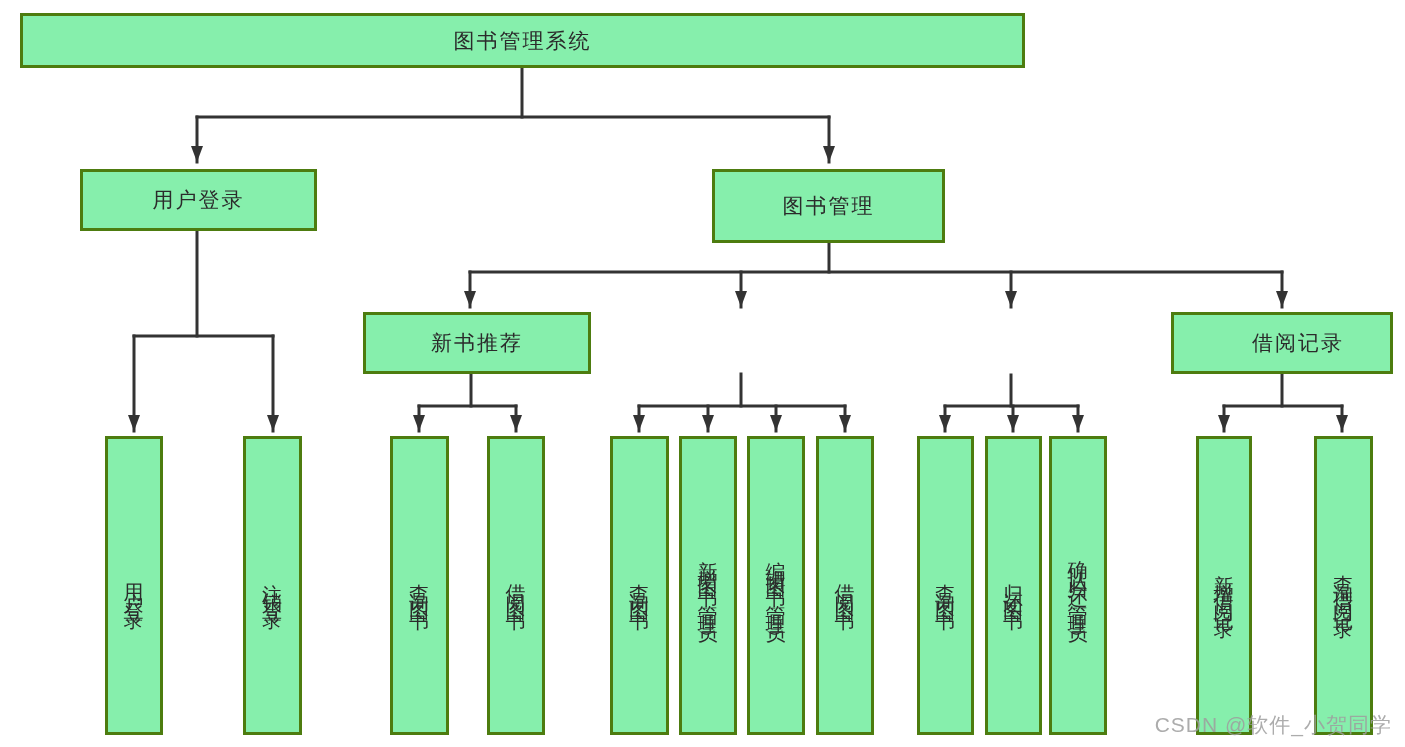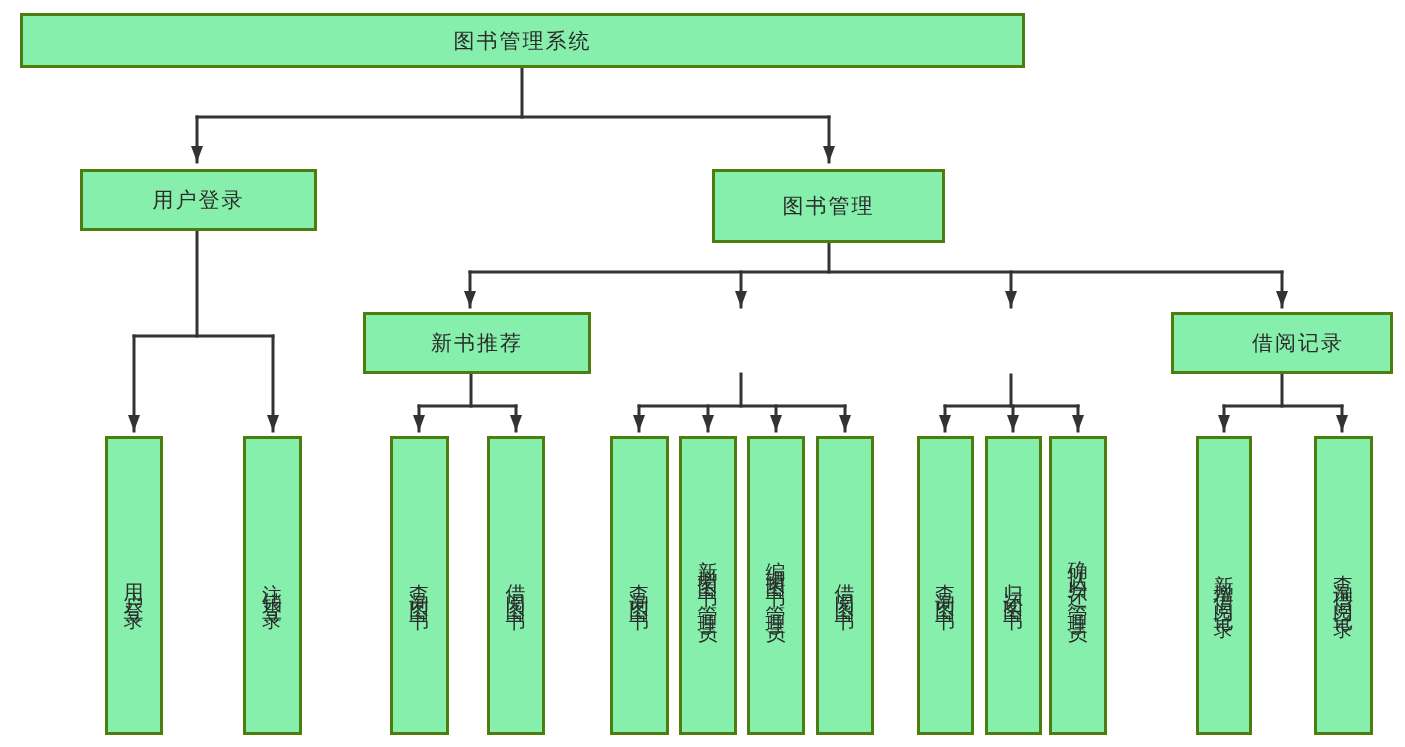--- a/index.html
+++ b/index.html
@@ -194,14 +194,15 @@
   <div class="box v" id="n-leaf-10">
     <span class="lbl">确认归还（管理员）</span>
   </div>
   <div class="box v" id="n-leaf-11">
     <span class="lbl">新增借阅记录</span>
   </div>
   <div class="box v" id="n-leaf-12">
     <span class="lbl">查询借阅记录</span>
   </div>
 
+  <div id="watermark">CSDN @软件_小贺同学</div>
 
 </div>
 
 </body></html>

